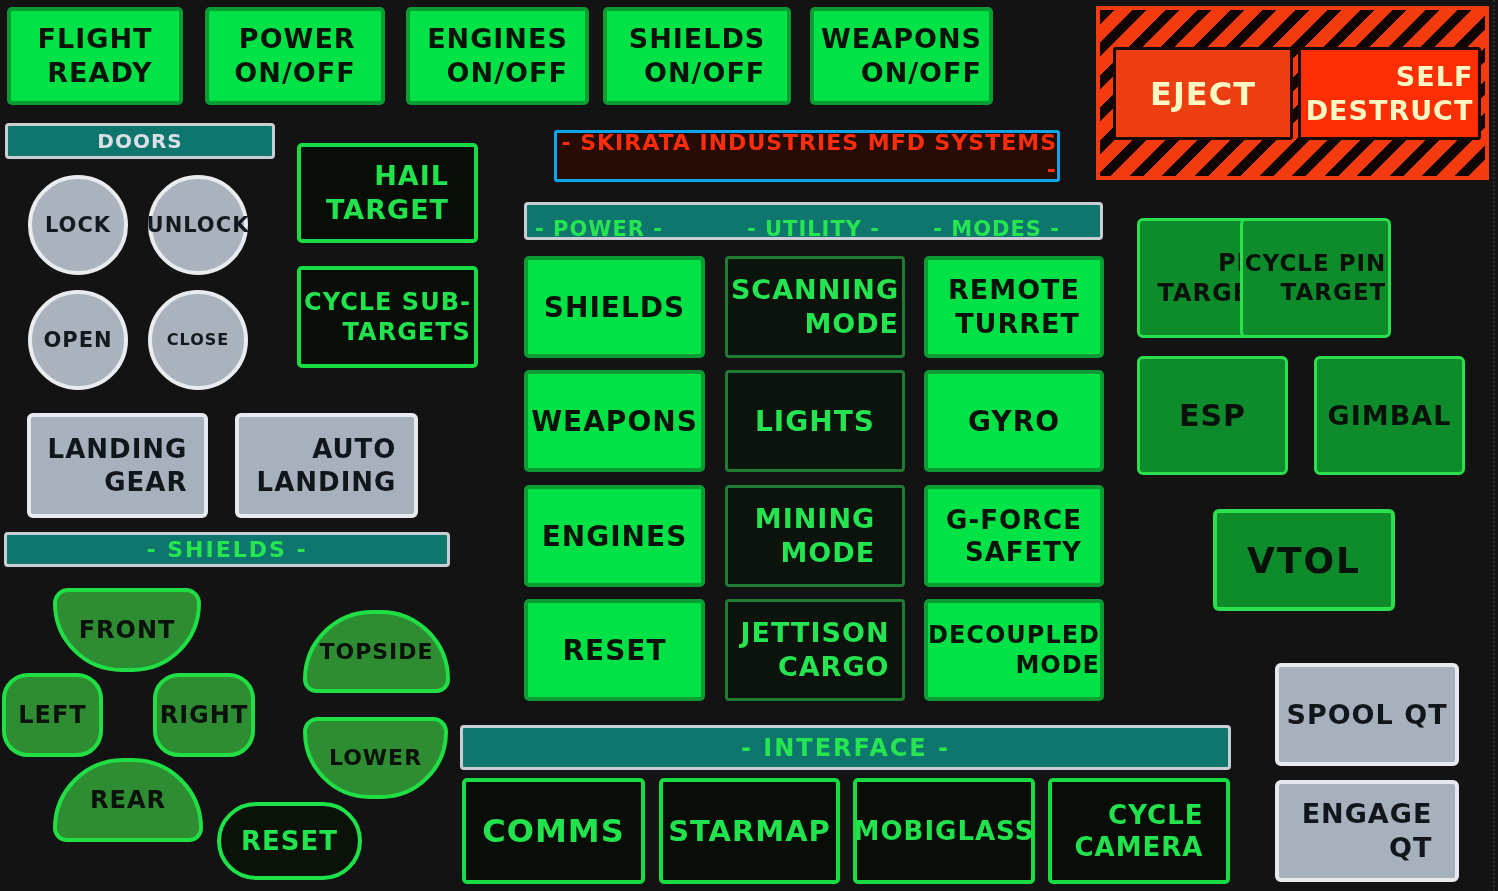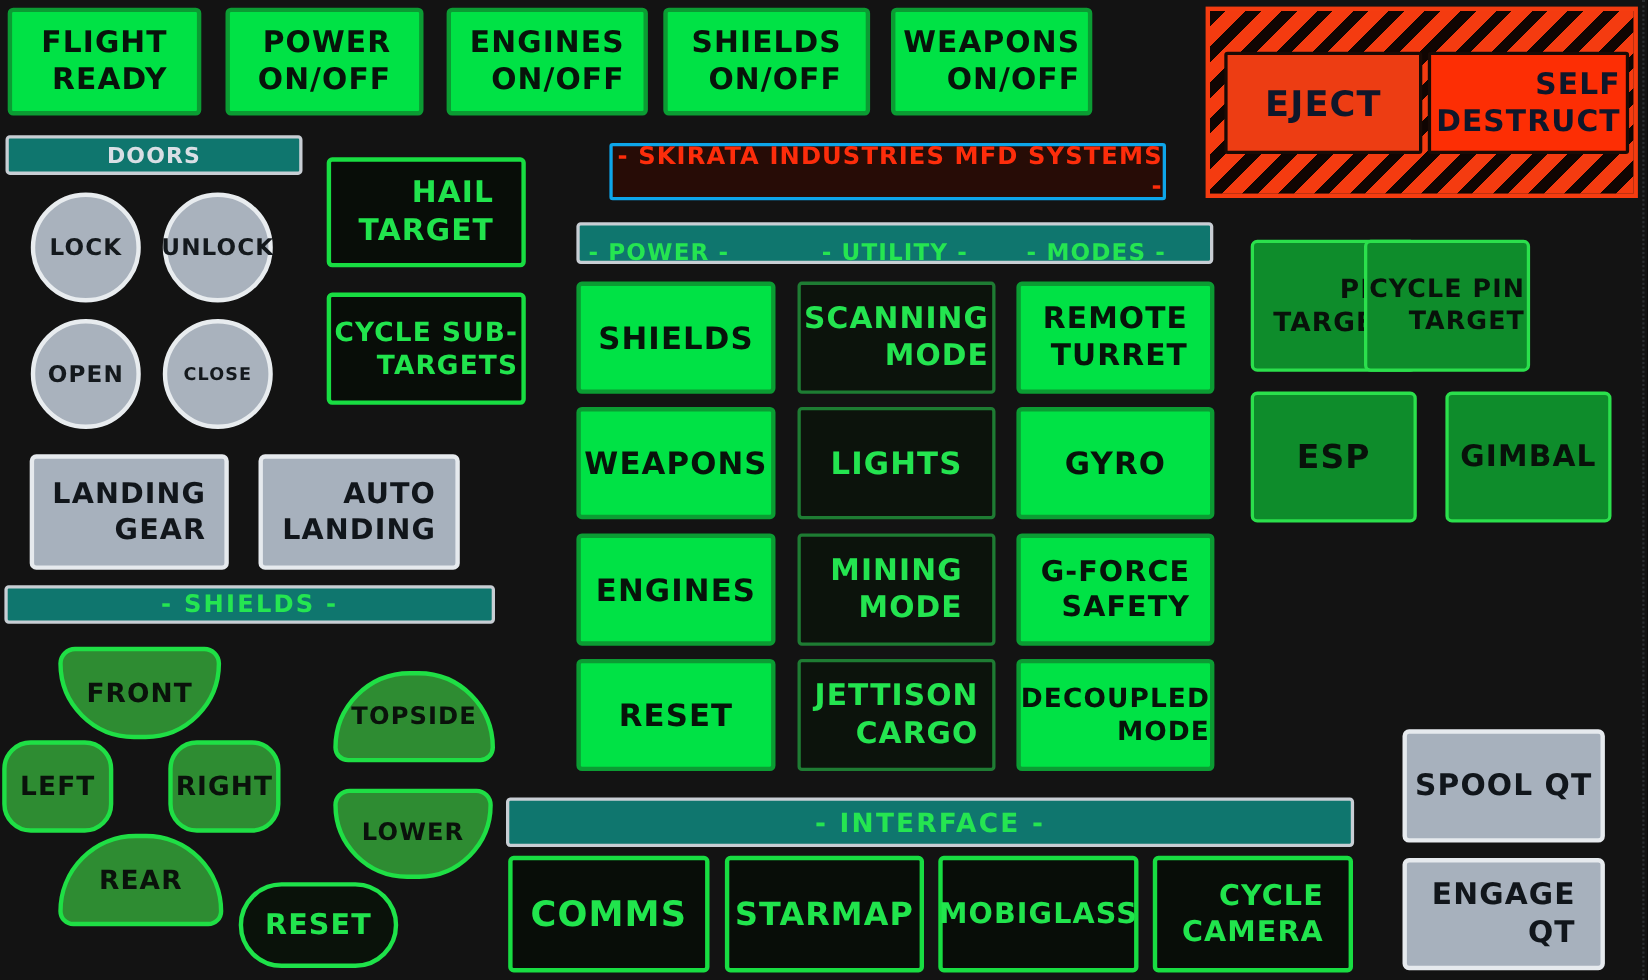--- a/index.html
+++ b/index.html
@@ -33,21 +33,21 @@
   .hdr{background:#0f766e;border:3px solid #c8ced4;border-radius:4px;}
   .hdr-gray{color:#d9dfe5;}
   .hdr-green{color:#25e551;}
   
   .banner{background:#270c06;border:3px solid #0ea5e9;border-radius:3px;color:#fd2d0b;}
   
   .danger-panel{
     background:repeating-linear-gradient(135deg,#100502 0 10px,#f43b10 10px 23px);
     border:4px solid #f53c10;
   }
-  .danger-btn{border:3px solid #1a0a05;border-radius:3px;color:#0f172a;}
+  .danger-btn{border:3px solid #1a0a05;border-radius:3px;color:#fef9c3;}
   .edge{position:absolute;top:0;bottom:0;right:3px;border-left:2px dotted #3c4146;opacity:.6;}
   .hdr-label{position:absolute;top:0;bottom:0;display:flex;align-items:center;margin-top:16px;}
 </style>
 </head>
 <body>
 
 <div id="root">
 
   <div class="abs btn-bright" style="left:7px;top:7px;width:176px;height:98px;font-size:27px">FLIGHT
 READY</div>
@@ -119,20 +119,21 @@
 SAFETY</div>
   <div class="abs btn-bright" style="left:924px;top:599px;width:180px;height:102px;font-size:24px">DECOUPLED
 MODE</div>
 
   <div class="abs btn-medium" style="left:1137px;top:218px;width:151px;height:120px;font-size:24px">PIN
 TARGET</div>
   <div class="abs btn-medium" style="left:1240px;top:218px;width:151px;height:120px;font-size:23px">CYCLE PIN
 TARGET</div>
   <div class="abs btn-medium" style="left:1137px;top:356px;width:151px;height:119px;font-size:30px">ESP</div>
   <div class="abs btn-medium" style="left:1314px;top:356px;width:151px;height:119px;font-size:27px">GIMBAL</div>
+  <div class="abs btn-medium" style="left:1213px;top:509px;width:182px;height:102px;font-size:36px;letter-spacing:2px;border-width:4px">VTOL</div>
 
   <div class="abs btn-gray" style="left:1275px;top:663px;width:184px;height:103px;font-size:27px">SPOOL QT</div>
   <div class="abs btn-gray" style="left:1275px;top:780px;width:184px;height:102px;font-size:27px">ENGAGE
 QT</div>
 
   <div class="abs hdr hdr-green" style="left:460px;top:725px;width:771px;height:45px;font-size:24px;letter-spacing:2px">- INTERFACE -</div>
   <div class="abs btn-outline" style="left:462px;top:778px;width:183px;height:106px;font-size:32px">COMMS</div>
   <div class="abs btn-outline" style="left:659px;top:778px;width:181px;height:106px;font-size:29px">STARMAP</div>
   <div class="abs btn-outline" style="left:853px;top:778px;width:182px;height:106px;font-size:26px">MOBIGLASS</div>
   <div class="abs btn-outline" style="left:1048px;top:778px;width:182px;height:106px;font-size:26px">CYCLE

